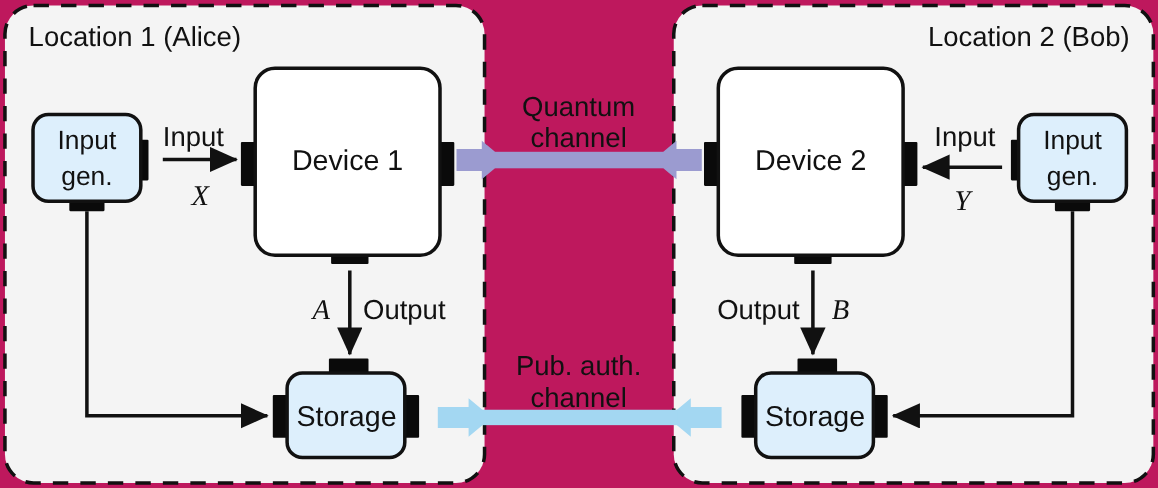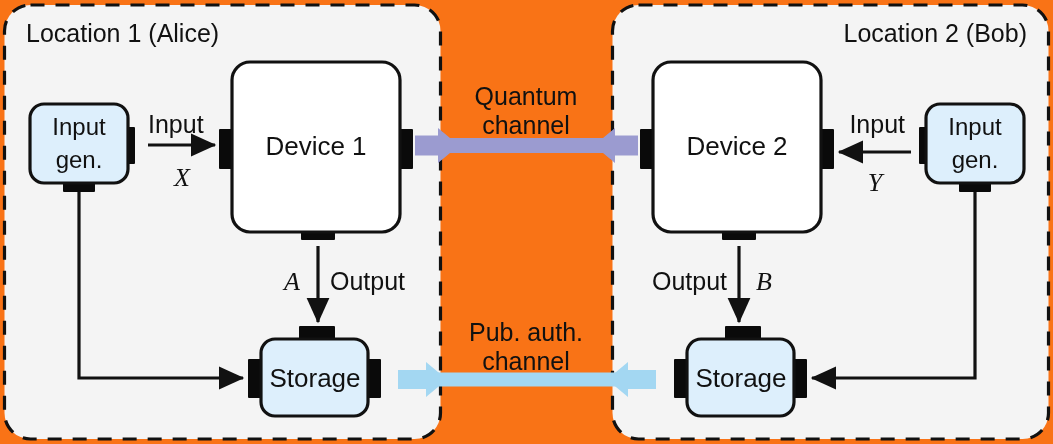--- a/index.html
+++ b/index.html
@@ -8,21 +8,21 @@
     padding: 0;
     background: #ffffff;
   }
   body {
     font-family: "Liberation Sans", sans-serif;
   }
   #stage {
     position: relative;
     width: 1053px;
     height: 444px;
-    background: #f97316;
+    background: #be185d;
     overflow: hidden;
   }
   #stage svg {
     position: absolute;
     top: 0;
     left: 0;
     width: 1053px;
     height: 444px;
   }
   .loc-title {

